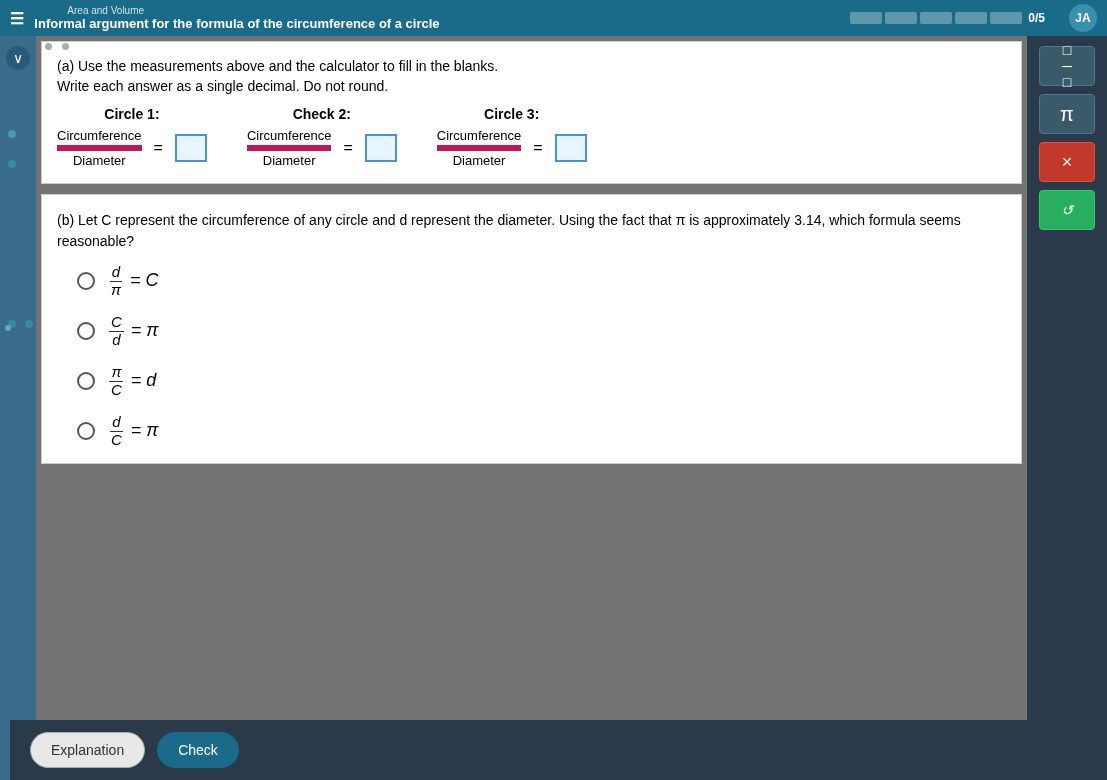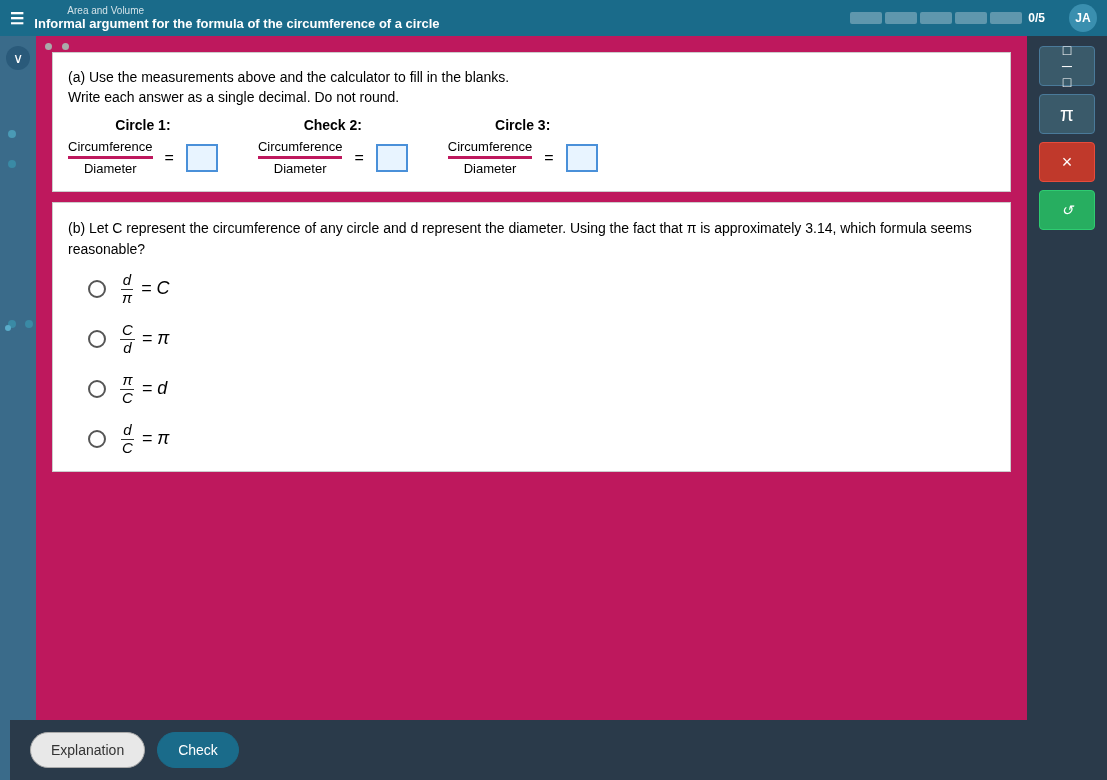--- a/index.html
+++ b/index.html
@@ -89,23 +89,23 @@
       cursor: pointer;
       display: flex;
       align-items: center;
       justify-content: center;
       font-size: 14px;
     }
 
     
     .question-area {
       flex: 1;
-      background: #be185d;
+      background: #737373;
       overflow-y: auto;
-      padding: 16px;
+      padding: 5px;
     }
 
     .question-card {
       background: white;
       border: 1px solid #ccc;
       padding: 15px;
       margin-bottom: 10px;
     }
 
     .part-label {
@@ -137,21 +137,21 @@
       align-items: center;
       gap: 8px;
     }
     .fraction {
       display: flex;
       flex-direction: column;
       align-items: center;
     }
     .fraction-num {
       font-size: 13px;
-      border-bottom: 3px solid #be185d;
+      border-bottom: 6px solid #be185d;
       padding-bottom: 2px;
       min-width: 80px;
       text-align: center;
     }
     .fraction-den {
       font-size: 13px;
       padding-top: 2px;
       min-width: 80px;
       text-align: center;
     }

